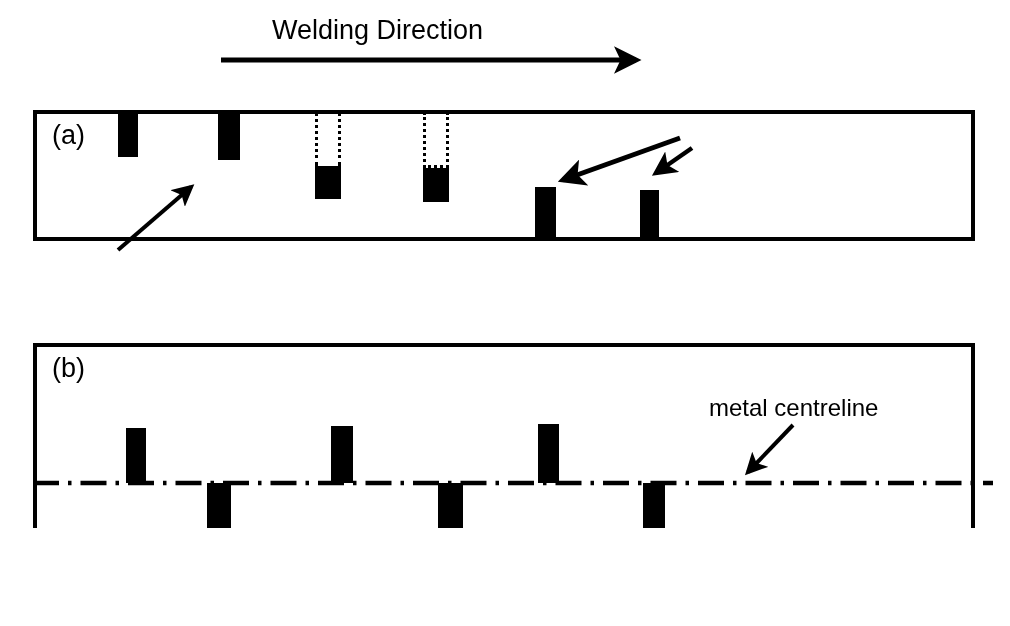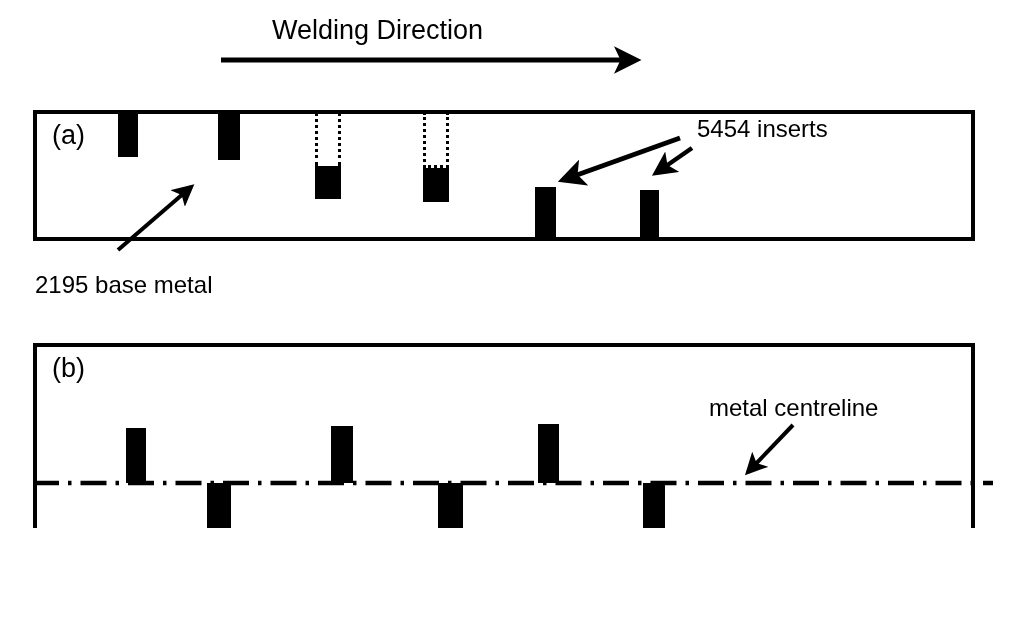--- a/index.html
+++ b/index.html
@@ -81,23 +81,21 @@
 
   <div class="bar-dotted" style="left:315px; top:112px; width:26px; height:54px;"></div>
   <div class="bar" style="left:315px; top:166px; width:26px; height:33px;"></div>
 
   <div class="bar-dotted with-bottom" style="left:423px; top:112px; width:26px; height:56px;"></div>
   <div class="bar" style="left:423px; top:168px; width:26px; height:34px;"></div>
 
   <div class="bar" style="left:535px; top:187px; width:21px; height:50px;"></div>
   <div class="bar" style="left:640px; top:190px; width:19px; height:47px;"></div>
 
-  <div class="txt callout-txt" style="left:697px; top:117px;">5454 inserts</div>
 
-  <div class="txt callout-txt" style="left:35px; top:273px;">2195 base metal</div>
 
   <div class="panel" style="left:33px; top:343px; width:942px; height:262px;">
   </div>
   <div class="txt panel-tag" style="left:52px; top:355px;">(b)</div>
 
   <div class="txt callout-txt" style="left:709px; top:396px;">metal centreline</div>
 
   <div class="bar" style="left:126px; top:428px; width:20px; height:55px;"></div>
   <div class="bar" style="left:207px; top:483px; width:24px; height:50px;"></div>
   <div class="bar" style="left:331px; top:426px; width:22px; height:57px;"></div>

